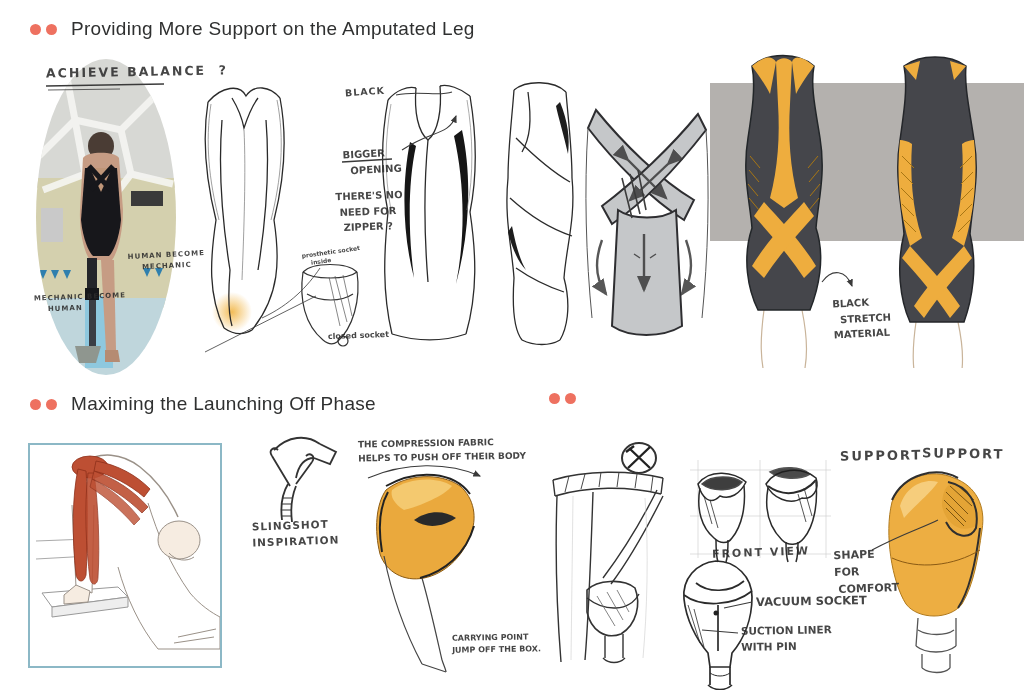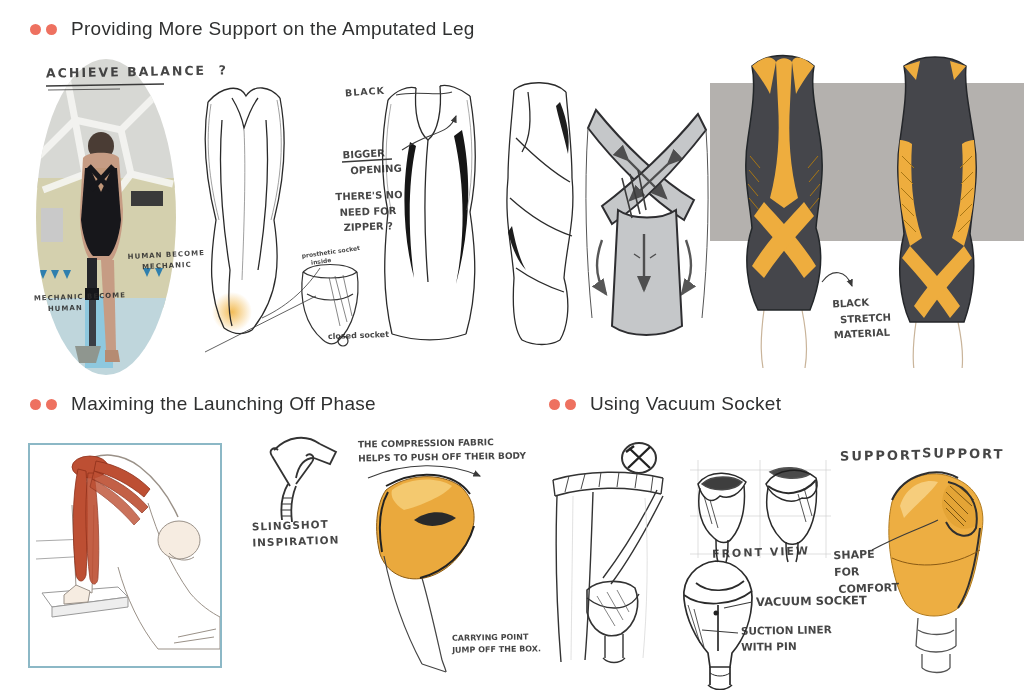--- a/index.html
+++ b/index.html
@@ -34,21 +34,20 @@
         <span class="dot"></span>
       </span>
     <span class="sec-title">Providing More Support on the Amputated Leg</span>
   </div>
 
   <div class="abs sec-header" style="left:549px;top:393px;">
     <span class="dots">
         <span class="dot"></span>
         <span class="dot"></span>
       </span>
-    <span class="sec-title">Using Vacuum Socket</span>
   </div>
 
   <svg class="abs" style="left:35px;top:58px;" width="142" height="318" viewBox="0 0 142 318">
     <defs>
         <clipPath id="ph">
           <ellipse cx="71" cy="159" rx="70" ry="158"></ellipse>
         </clipPath>
       </defs>
     <g clip-path="url(#ph)">
       <rect width="142" height="130" fill="#d7d8d4"></rect>

